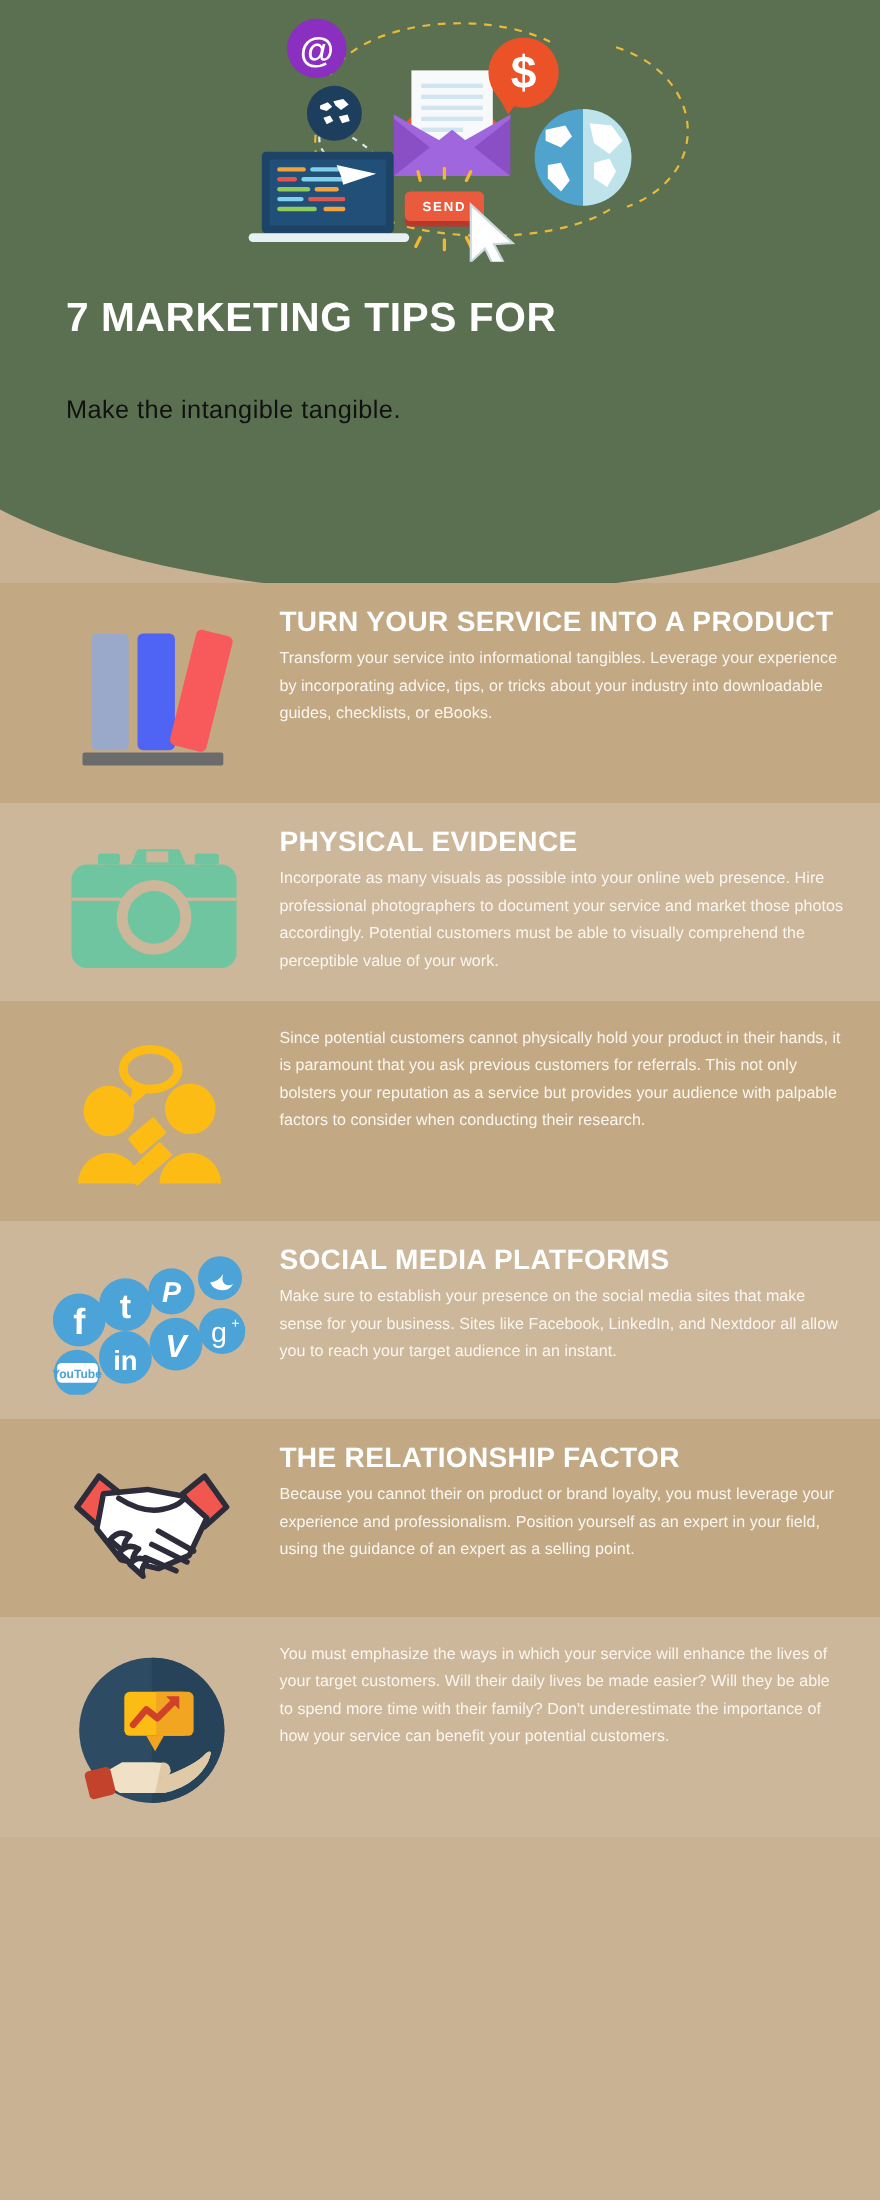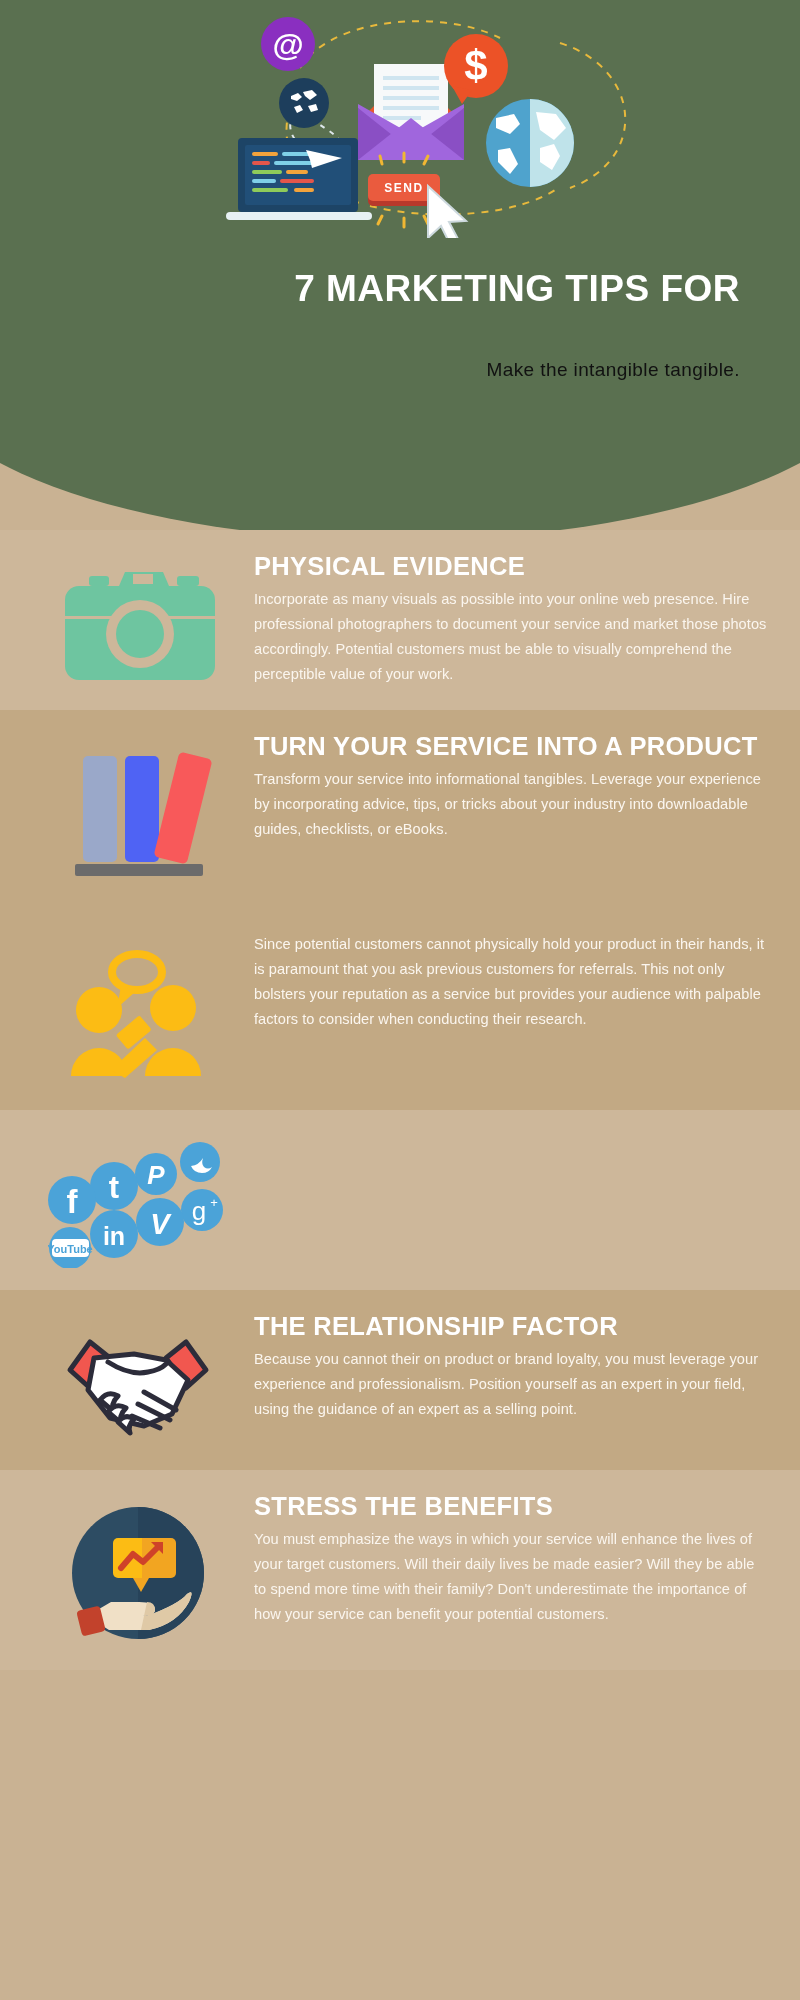--- a/index.html
+++ b/index.html
@@ -40,35 +40,35 @@
     top: 8px;
     left: 0;
     width: 800px;
     height: 230px;
   }
   .title-block {
     position: absolute;
     top: 268px;
     left: 0;
     width: 800px;
-    text-align: right;
+    text-align: left;
     padding: 0 60px;
   }
   .title-block h1 {
     color: #ffffff;
     font-size: 37px;
     line-height: 41px;
     font-weight: bold;
     letter-spacing: 0.5px;
     text-transform: uppercase;
   }
   .tagline {
     margin-top: 9px;
     color: #111111;
-    font-size: 19px;
+    font-size: 23px;
     font-weight: 400;
     letter-spacing: 0.4px;
   }
 
   
   .section {
     position: relative;
     width: 800px;
     display: flex;
     align-items: flex-start;
@@ -198,20 +198,37 @@
 
     <div class="title-block">
       <h1>
         <span>7 MARKETING TIPS FOR</span><br>
         <br>
       </h1>
       <div class="tagline">Make the intangible tangible.</div>
     </div>
   </div>
 
+  <div class="section dark">
+    <div class="icon-col">
+      <svg width="170" height="150" viewBox="0 0 170 150">
+        <rect x="30" y="18" width="34" height="106" rx="5" fill="#9aa8c9"></rect>
+        <rect x="72" y="18" width="34" height="106" rx="5" fill="#4f63f4"></rect>
+        <g transform="rotate(14 130 70)">
+          <rect x="113" y="16" width="34" height="108" rx="5" fill="#f8595a"></rect>
+        </g>
+        <rect x="22" y="126" width="128" height="12" rx="2" fill="#6b6b6b"></rect>
+      </svg>
+    </div>
+    <div class="text-col">
+      <h2>TURN YOUR SERVICE INTO A PRODUCT</h2>
+      <p>Transform your service into informational tangibles. Leverage your experience by incorporating advice, tips, or tricks about your industry into downloadable guides, checklists, or eBooks.</p>
+    </div>
+  </div>
+
   <div class="section light">
     <div class="icon-col">
       <svg width="170" height="130" viewBox="0 0 170 130">
         <rect x="36" y="18" width="20" height="10" rx="3" fill="#6ec5a0"></rect>
         <polygon points="66,28 72,14 110,14 116,28" fill="#6ec5a0"></polygon>
         <rect x="80" y="16" width="20" height="10" fill="#cdb79a"></rect>
         <rect x="124" y="18" width="22" height="10" rx="3" fill="#6ec5a0"></rect>
         <rect x="12" y="28" width="150" height="94" rx="14" fill="#6ec5a0"></rect>
         <rect x="12" y="58" width="150" height="3" fill="#cdb79a"></rect>
         <circle cx="87" cy="76" r="34" fill="#cdb79a"></circle>
@@ -220,37 +237,20 @@
     </div>
     <div class="text-col">
       <h2>PHYSICAL EVIDENCE</h2>
       <p>Incorporate as many visuals as possible into your online web presence. Hire professional photographers to document your service and market those photos accordingly. Potential customers must be able to visually comprehend the perceptible value of your work.</p>
     </div>
   </div>
 
   <div class="section dark">
     <div class="icon-col">
       <svg width="170" height="150" viewBox="0 0 170 150">
-        <rect x="30" y="18" width="34" height="106" rx="5" fill="#9aa8c9"></rect>
-        <rect x="72" y="18" width="34" height="106" rx="5" fill="#4f63f4"></rect>
-        <g transform="rotate(14 130 70)">
-          <rect x="113" y="16" width="34" height="108" rx="5" fill="#f8595a"></rect>
-        </g>
-        <rect x="22" y="126" width="128" height="12" rx="2" fill="#6b6b6b"></rect>
-      </svg>
-    </div>
-    <div class="text-col">
-      <h2>TURN YOUR SERVICE INTO A PRODUCT</h2>
-      <p>Transform your service into informational tangibles. Leverage your experience by incorporating advice, tips, or tricks about your industry into downloadable guides, checklists, or eBooks.</p>
-    </div>
-  </div>
-
-  <div class="section dark">
-    <div class="icon-col">
-      <svg width="170" height="150" viewBox="0 0 170 150">
         <g fill="#fcbc14">
 
           <ellipse cx="84" cy="34" rx="25" ry="18" fill="none" stroke="#fcbc14" stroke-width="8"></ellipse>
           <polygon points="68,48 64,70 82,54"></polygon>
 
           <circle cx="120" cy="70" r="23"></circle>
           <path d="M92 138 a28 28 0 0 1 56 0 z"></path>
 
           <circle cx="46" cy="72" r="23"></circle>
           <path d="M18 138 a28 28 0 0 1 56 0 z"></path>
@@ -292,20 +292,24 @@
           <text x="112" y="96" font-size="29" font-style="italic">V</text>
 
           <circle cx="66" cy="96" r="24" fill="#4ba3d8"></circle>
           <text x="66" y="107" font-size="25">in</text>
 
           <circle cx="22" cy="110" r="21" fill="#4ba3d8"></circle>
           <rect x="4" y="101" width="37" height="18" rx="4" fill="#ffffff"></rect>
           <text x="22" y="115" font-size="11" fill="#4ba3d8">YouTube</text>
         </g>
       </svg>
+    </div>
+    <div class="text-col">
+      <h2>SOCIAL MEDIA PLATFORMS</h2>
+      <p>Make sure to establish your presence on the social media sites that make sense for your business. Sites like Facebook, LinkedIn, and Nextdoor all allow you to reach your target audience in an instant.</p>
     </div>
   </div>
 
   <div class="section dark">
     <div class="icon-col">
       <svg width="180" height="130" viewBox="0 0 180 130">
         <g stroke="#2c2c3a" stroke-width="5" stroke-linejoin="round" stroke-linecap="round">
           <polygon points="22,52 42,24 62,40 42,70" fill="#f1574f"></polygon>
           <polygon points="158,52 138,24 118,40 138,70" fill="#f1574f"></polygon>
           <path d="M46 40 L86 36 L118 42 L140 62 L124 96 L96 108 L62 100 L40 72 z" fill="#ffffff"></path>
@@ -334,18 +338,17 @@
         <path d="M79 40 h29 a5 5 0 0 1 5 5 v30 a5 5 0 0 1 -5 5 h-29 z" fill="#f2a521"></path>
         <polygon points="70,80 86,80 78,94" fill="#f2a521"></polygon>
         <polyline points="58,70 70,56 80,64 96,48" fill="none" stroke="#cf4229" stroke-width="6" stroke-linejoin="round" stroke-linecap="round"></polyline>
         <polygon points="88,44 100,44 100,56" fill="#cf4229"></polygon>
         <path d="M24 118 L48 104 L76 104 Q92 104 92 112 Q92 118 76 118 L60 118 L84 118 Q116 106 124 96 Q132 90 126 104 Q114 126 86 132 L46 132 z" fill="#f0e0c6"></path>
         <path d="M84 104 Q92 104 92 112 Q92 118 76 118 L84 118 Q116 106 124 96 Q132 90 126 104 Q114 126 86 132 L78 132 z" fill="#dfc9a6"></path>
         <rect x="16" y="110" width="24" height="26" rx="4" fill="#c2422c" transform="rotate(-14 28 123)"></rect>
       </svg>
     </div>
     <div class="text-col">
-      <h2>STRESS THE BENEFITS</h2>
       <p>You must emphasize the ways in which your service will enhance the lives of your target customers. Will their daily lives be made easier? Will they be able to spend more time with their family? Don't underestimate the importance of how your service can benefit your potential customers.</p>
     </div>
   </div>
 
 </div>
 
 </body></html>

